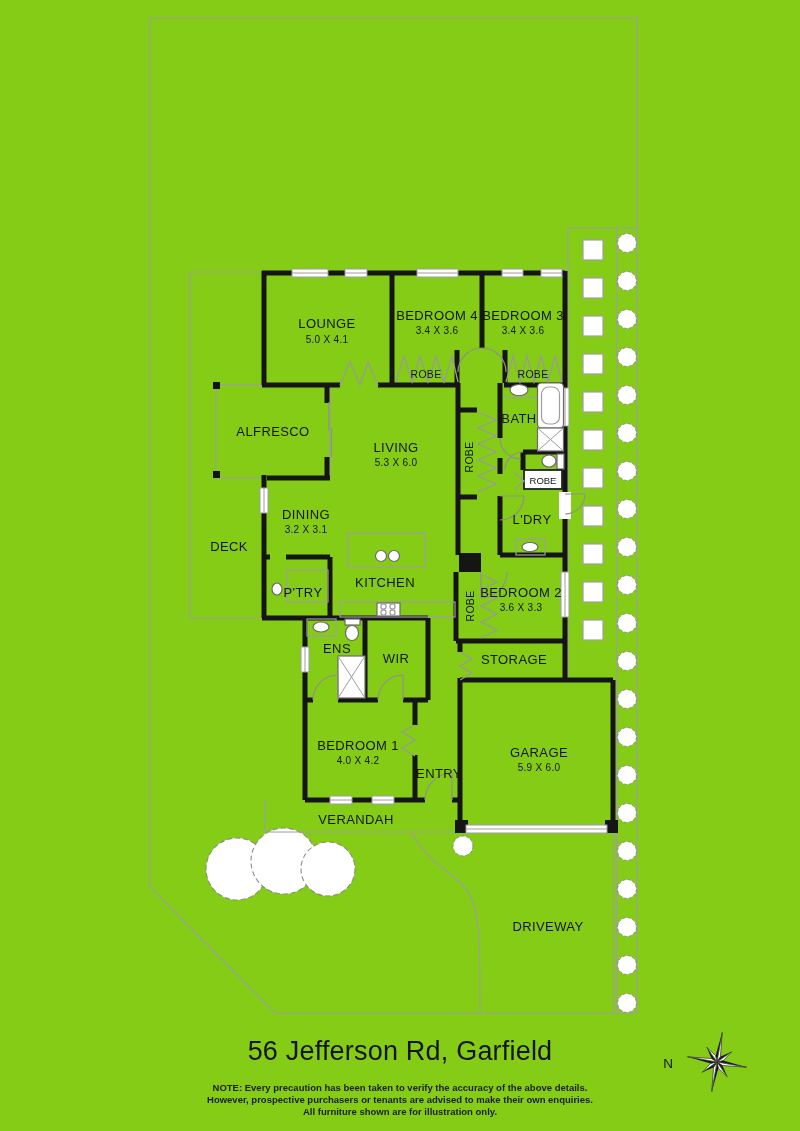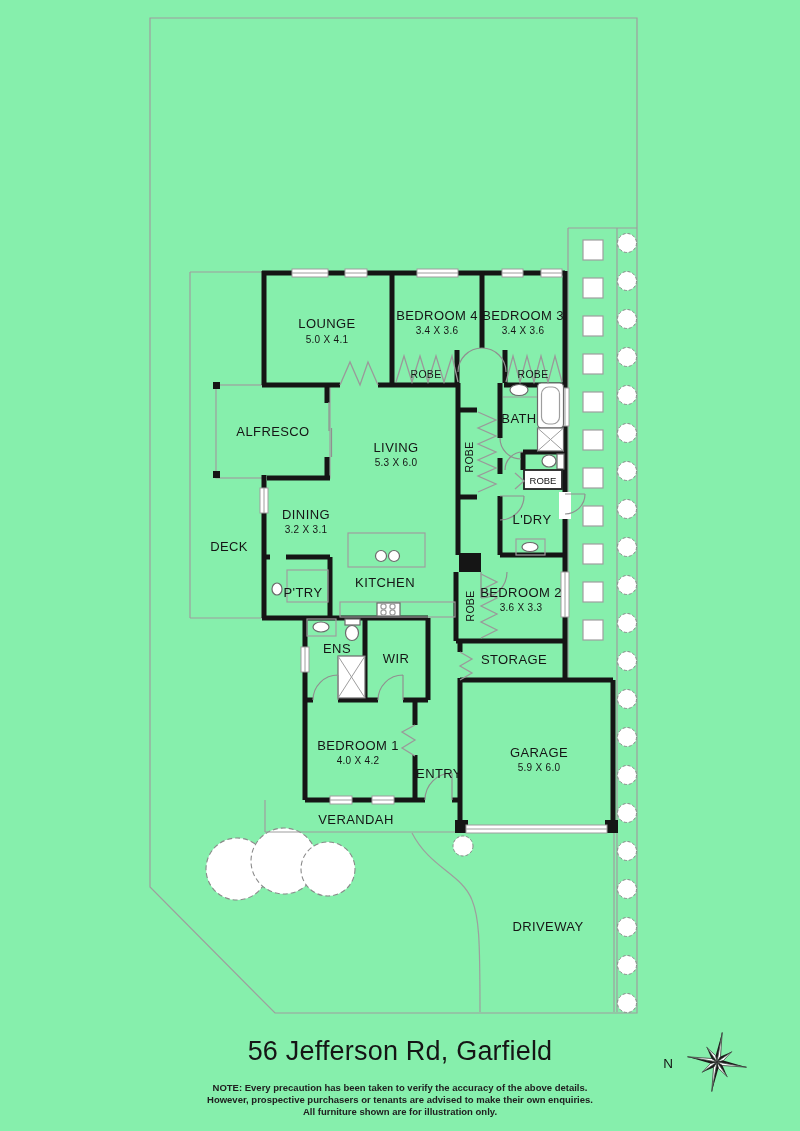--- a/index.html
+++ b/index.html
@@ -1,16 +1,16 @@
 <!DOCTYPE html>
 <html><head>
 <meta charset="utf-8">
 <style>
   html,body{margin:0;padding:0;background:#ffffff;}
-  .page{position:relative;width:800px;height:1131px;background:#86efac;overflow:hidden;}
+  .page{position:relative;width:800px;height:1131px;background:#84cc16;overflow:hidden;}
   svg{display:block;}
   text{font-family:"Liberation Sans",sans-serif;fill:#151515;}
   .lbl{font-size:13px;text-anchor:middle;letter-spacing:.4px;}
   .dim{font-size:10px;text-anchor:middle;letter-spacing:.3px;}
   .rlbl{font-size:10.5px;text-anchor:middle;letter-spacing:.3px;}
   .rbox{font-size:9.5px;text-anchor:middle;}
   .title{font-size:27px;text-anchor:middle;font-weight:500;letter-spacing:.2px;}
   .note{font-size:9.5px;text-anchor:middle;font-weight:700;fill:#202020;}
   .north{font-size:13.5px;text-anchor:middle;}
   .wall{stroke:#151515;stroke-width:5;fill:none;}

